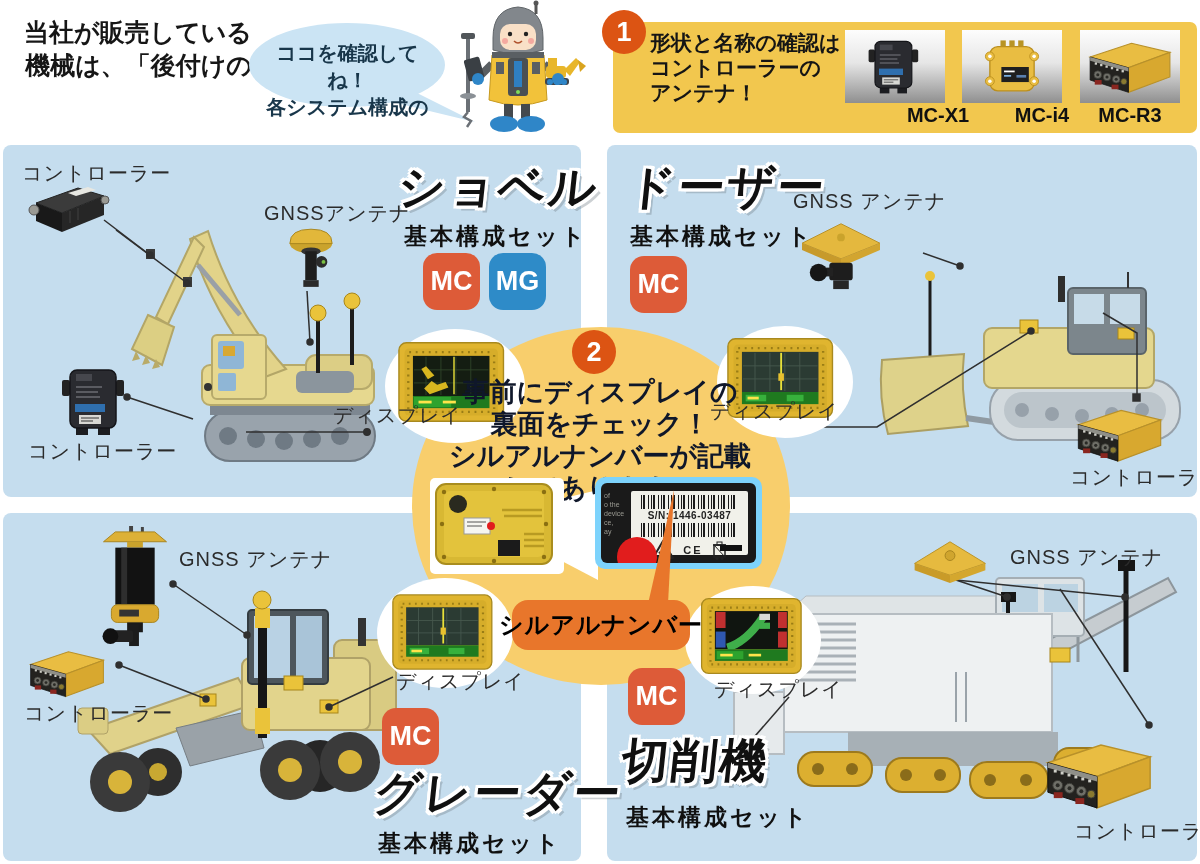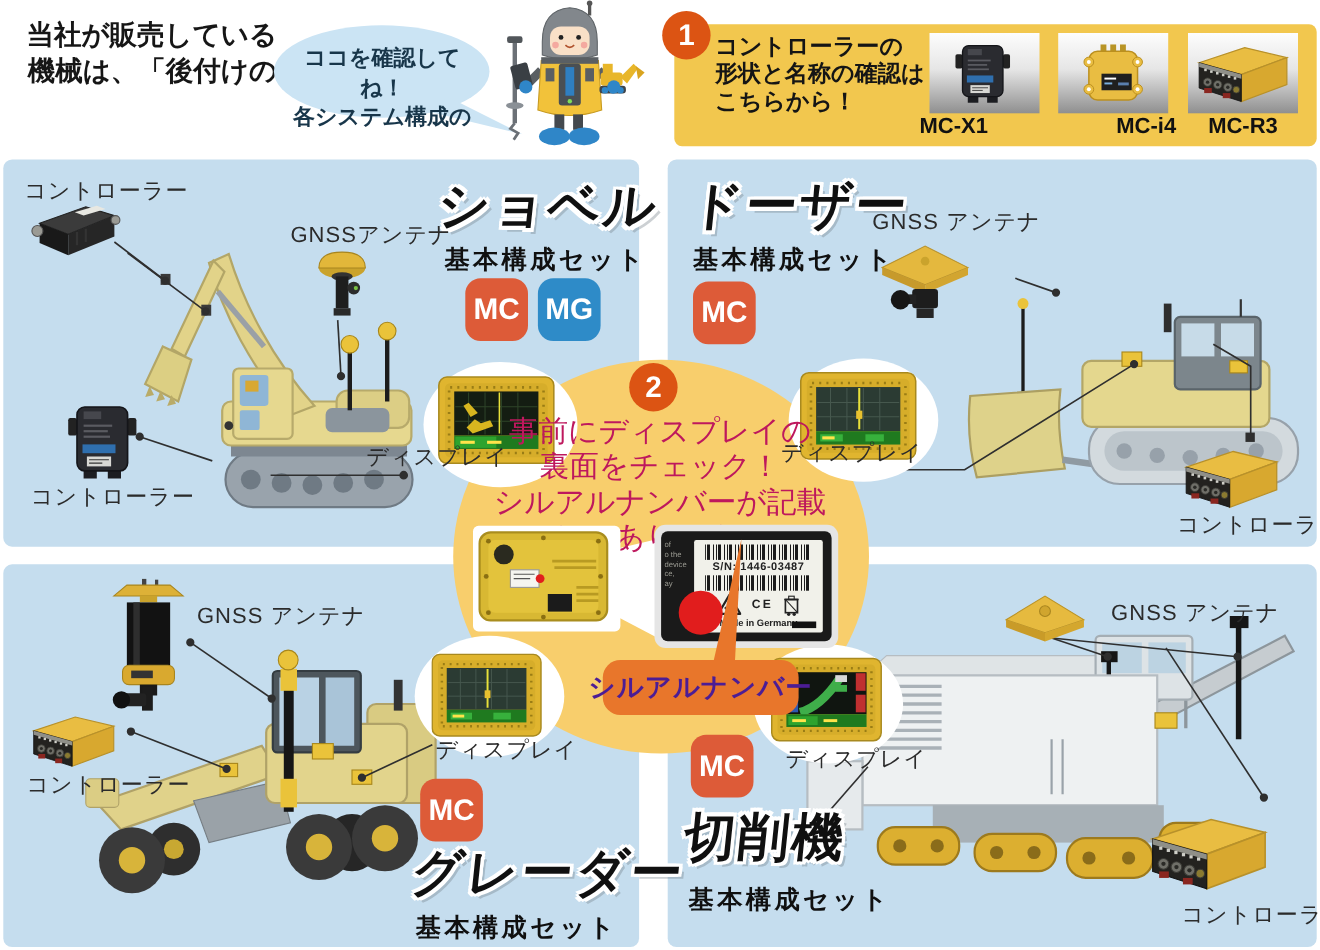--- a/index.html
+++ b/index.html
@@ -38,43 +38,43 @@
          color:#151515;z-index:3;}
   .prodcard{position:absolute;top:30px;width:100px;height:73px;
          background:linear-gradient(180deg,#fdfdfd 0%,#e6e6e6 45%,#8f8f8f 100%);z-index:3;
          display:flex;align-items:center;justify-content:center;}
   .prodlbl{position:absolute;top:104px;width:100px;text-align:center;font-size:20px;font-weight:800;
          color:#111;z-index:3;}
   
   #circle2{position:absolute;left:412px;top:327px;width:378px;height:358px;border-radius:50%;
          background:#f8ce6c;z-index:3;}
   #step2-text{position:absolute;left:425px;top:376px;width:350px;text-align:center;font-size:27px;
-         line-height:32px;font-weight:400;color:#be185d;z-index:5;}
+         line-height:32px;font-weight:700;color:#0f172a;z-index:5;}
   #backphoto{position:absolute;left:430px;top:478px;width:134px;height:96px;background:#fff;
          border-radius:5px;z-index:5;}
-  #serialcard{position:absolute;left:595px;top:477px;width:167px;height:112px;background:#e5e5e5;
+  #serialcard{position:absolute;left:595px;top:477px;width:167px;height:92px;background:#7dd3fc;
          border-radius:10px;z-index:5;}
   #serial-black{position:absolute;left:6px;top:6px;right:6px;bottom:6px;background:#1a1a1a;
          border-radius:6px;overflow:hidden;}
   .sidefrag{color:#9a9a92;font-size:7px;line-height:9px;padding-left:3px;}
   #serial-white{position:absolute;left:30px;top:8px;right:8px;bottom:8px;background:#f1f1ea;
          border-radius:2px;}
   .barcode{height:14px;margin:2px 10px 1px 10px;background:repeating-linear-gradient(90deg,
          #1b1b1b 0 1px,transparent 1px 2px,#1b1b1b 2px 4px,transparent 4px 7px,
          #1b1b1b 7px 8px,transparent 8px 10px);}
   #sn{font-size:10px;font-weight:800;color:#222;text-align:center;letter-spacing:.5px;}
   #certrow{display:flex;justify-content:center;align-items:center;gap:9px;margin-top:3px;}
   #ce{font-size:11px;font-weight:800;color:#222;letter-spacing:2px;}
   #madein{font-size:8.5px;font-weight:800;color:#222;text-align:center;margin-top:1px;}
   #blackbar{position:absolute;right:6px;bottom:4px;width:22px;height:6px;background:#111;}
   #reddot{position:absolute;left:-14px;top:46px;width:40px;height:40px;border-radius:50%;
          background:#e11d1d;z-index:2;}
   #callout{position:absolute;left:512px;top:600px;width:178px;height:50px;background:#e8762b;
-         border-radius:16px;display:flex;align-items:center;justify-content:center;color:#4c1d95;
-         font-size:24px;font-weight:800;letter-spacing:1px;z-index:7;white-space:nowrap;margin-left:36px;}
+         border-radius:16px;display:flex;align-items:center;justify-content:center;color:#000000;
+         font-size:24px;font-weight:800;letter-spacing:1px;z-index:7;white-space:nowrap;}
   .beam{position:absolute;z-index:4;}
   .tail{position:absolute;z-index:6;}
   #mascot{position:absolute;left:448px;top:0px;z-index:5;}
   #bubble-svg{position:absolute;left:247px;top:20px;z-index:5;}
 </style>
 </head>
 <body>
 
 <div id="canvas">
 
@@ -554,40 +554,40 @@
     <circle cx="110" cy="79" r="6" fill="#2f86c8"></circle>
     <rect x="56" y="104" width="9" height="14" fill="#44494e"></rect>
       <rect x="73" y="104" width="9" height="14" fill="#44494e"></rect>
     <ellipse cx="56" cy="124" rx="14" ry="8" fill="#2f86c8"></ellipse>
       <ellipse cx="83" cy="124" rx="14" ry="8" fill="#2f86c8"></ellipse>
   </svg>
 
   <div id="step1"></div>
   <div class="numbadge" style="left:602px;top:10px">1</div>
   <div id="step1-text">
+    <div>形状と名称の確認は</div>
     <div>コントローラーの</div>
-    <div>形状と名称の確認は</div>
-    <div>こちらから！</div>
+    <div>アンテナ！</div>
   </div>
   <div class="prodcard" style="left:845px">
     <svg width="56" height="62" viewBox="0 0 70 72">
         <use href="#sym-black-ctrl"></use>
       </svg>
   </div>
   <div class="prodcard" style="left:962px">
     <svg width="62" height="64" viewBox="0 0 70 70">
         <use href="#sym-mci4"></use>
       </svg>
   </div>
   <div class="prodcard" style="left:1080px">
     <svg width="92" height="60" viewBox="0 0 120 78">
         <use href="#sym-yc"></use>
       </svg>
   </div>
-  <div class="prodlbl" style="left:817px">MC-X1</div>
+  <div class="prodlbl" style="left:888px">MC-X1</div>
   <div class="prodlbl" style="left:992px">MC-i4</div>
   <div class="prodlbl" style="left:1080px">MC-R3</div>
 
   <div id="circle2"></div>
   <div class="numbadge" style="left:572px;top:330px">2</div>
   <div id="step2-text">
     <div>事前にディスプレイの</div>
     <div>裏面をチェック！</div>
     <div>シルアルナンバーが記載</div>
     <div>してあります。</div>

